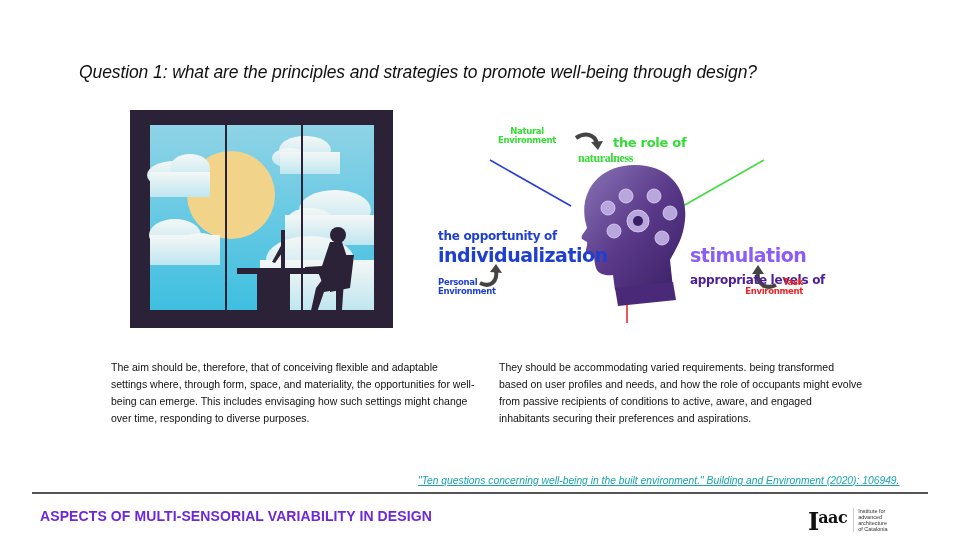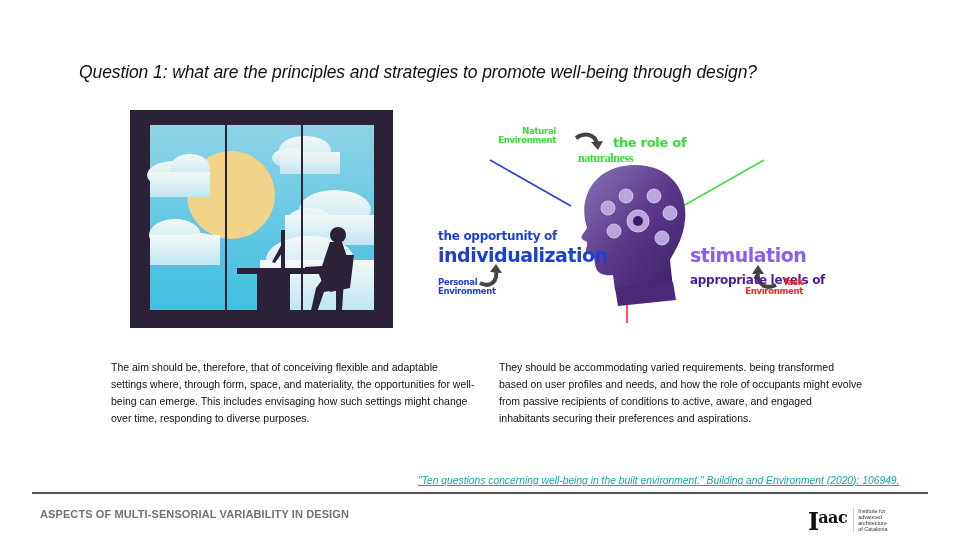--- a/index.html
+++ b/index.html
@@ -13,40 +13,40 @@
   .question {
     left: 0; width: 836px; top: 62px; text-align: center;
     font-size: 17.5px; font-style: italic; color: #111;
     letter-spacing: -0.1px;
   }
   
   .illus { left: 130px; top: 110px; width: 263px; height: 218px; }
   .env-small { font-size: 8.5px; line-height: 9px; letter-spacing: -0.3px; font-family: "DejaVu Sans", sans-serif; font-weight: bold; }
   .role-of { left: 613px; top: 135px; font-size: 13px; color: #33dd33; font-family: "DejaVu Sans", sans-serif; font-weight: bold; letter-spacing: -0.3px; }
   .naturalness { left: 578px; top: 151px; font-size: 12px; color: #33dd33; font-family: Liberation Serif, serif; font-weight: bold; letter-spacing: -0.4px; }
-  .natural-env { left: 498px; top: 127px; text-align: right; color: #33dd33; width: 58px; }
+  .natural-env { left: 498px; top: 127px; text-align: center; color: #33dd33; width: 58px; }
   .opp-of { left: 438px; top: 229px; font-size: 12px; color: #1f3fd0; font-family: "DejaVu Sans", sans-serif; font-weight: bold; letter-spacing: -0.3px; }
   .individ { left: 438px; top: 244px; font-size: 19px; color: #1f3fd0; font-family: "DejaVu Sans", sans-serif; font-weight: bold; letter-spacing: -0.5px; }
   .personal-env { left: 438px; top: 278px; color: #1f3fd0; }
   .appr { left: 690px; top: 229px; font-size: 12px; color: #4c1d95; font-family: "DejaVu Sans", sans-serif; font-weight: bold; letter-spacing: -0.3px; margin-top: 44px; }
   .stim { left: 690px; top: 244px; font-size: 19px; color: #8b5cf6; font-family: "DejaVu Sans", sans-serif; font-weight: bold; letter-spacing: -0.5px; }
   .task-env { left: 745px; top: 278px; color: #ee2222; text-align: right; width: 58px; }
   .para {
     font-size: 10.5px; line-height: 17px; color: #111;
     width: 365px;
   }
   .para1 { left: 111px; top: 359px; }
   .para2 { left: 499px; top: 359px; }
   .citation {
     left: 418px; top: 475px; font-size: 10.3px; font-style: italic;
     color: #1aa3b0; text-decoration: underline; white-space: nowrap;
   }
   .divider { left: 32px; top: 492px; width: 896px; height: 1.5px; background: #555; }
   .footer-title {
-    left: 40px; top: 508px; font-size: 11px; font-weight: bold; color: #737373;
+    left: 40px; top: 508px; font-size: 14px; font-weight: bold; color: #6d28d9;
     letter-spacing: 0.1px;
   }
   .logo { left: 808px; top: 506px; display: flex; align-items: center; justify-content: space-between; }
   .logo-mark { font-family: "DejaVu Serif", serif; font-weight: bold; font-size: 24px; color: #111; letter-spacing: -1px; line-height: 24px; }
   .logo-mark sup { font-size: 16px; vertical-align: 7px; letter-spacing: -0.5px; }
   .logo-sep { width: 1px; height: 24px; background: #ccc; margin: 0 4px 0 6px; }
   .logo-text { font-size: 5.5px; line-height: 6px; color: #333; }
 </style>
 </head>
 <body>

